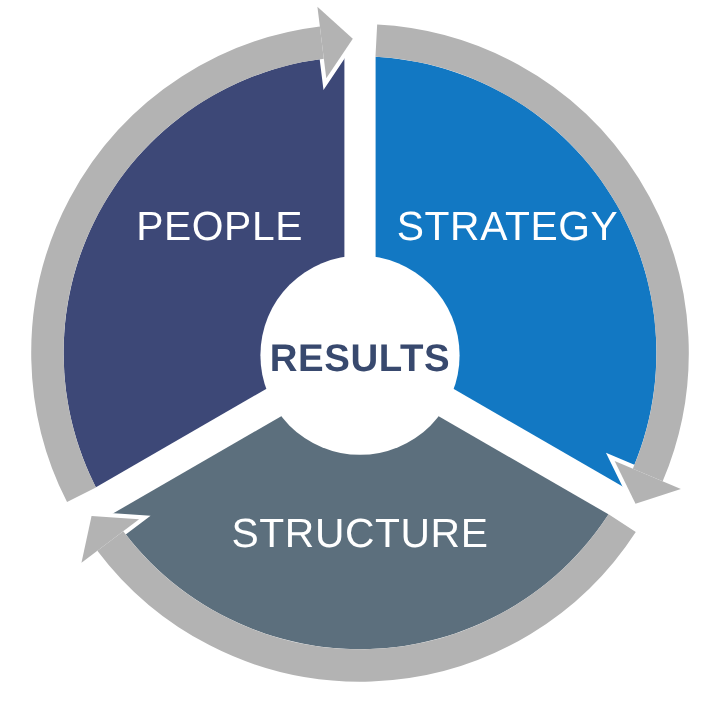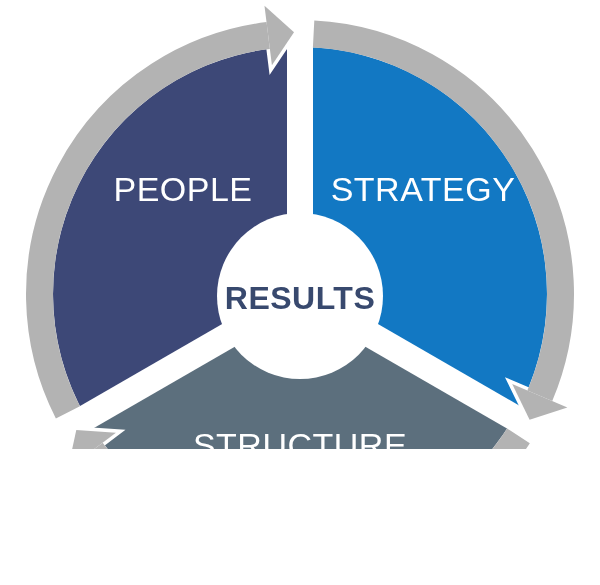--- a/index.html
+++ b/index.html
@@ -3,21 +3,21 @@
 <meta charset="utf-8">
 <style>
   html, body {
     margin: 0;
     padding: 0;
     background: #ffffff;
   }
   .canvas {
     position: relative;
     width: 600px;
-    height: 449px;
+    height: 585px;
     background: #ffffff;
     overflow: hidden;
   }
   svg { display: block; width: 600px; height: 585px; }
 
   .ring-arc {
     fill: none;
     stroke-width: 27;
     stroke-linecap: butt;
   }

